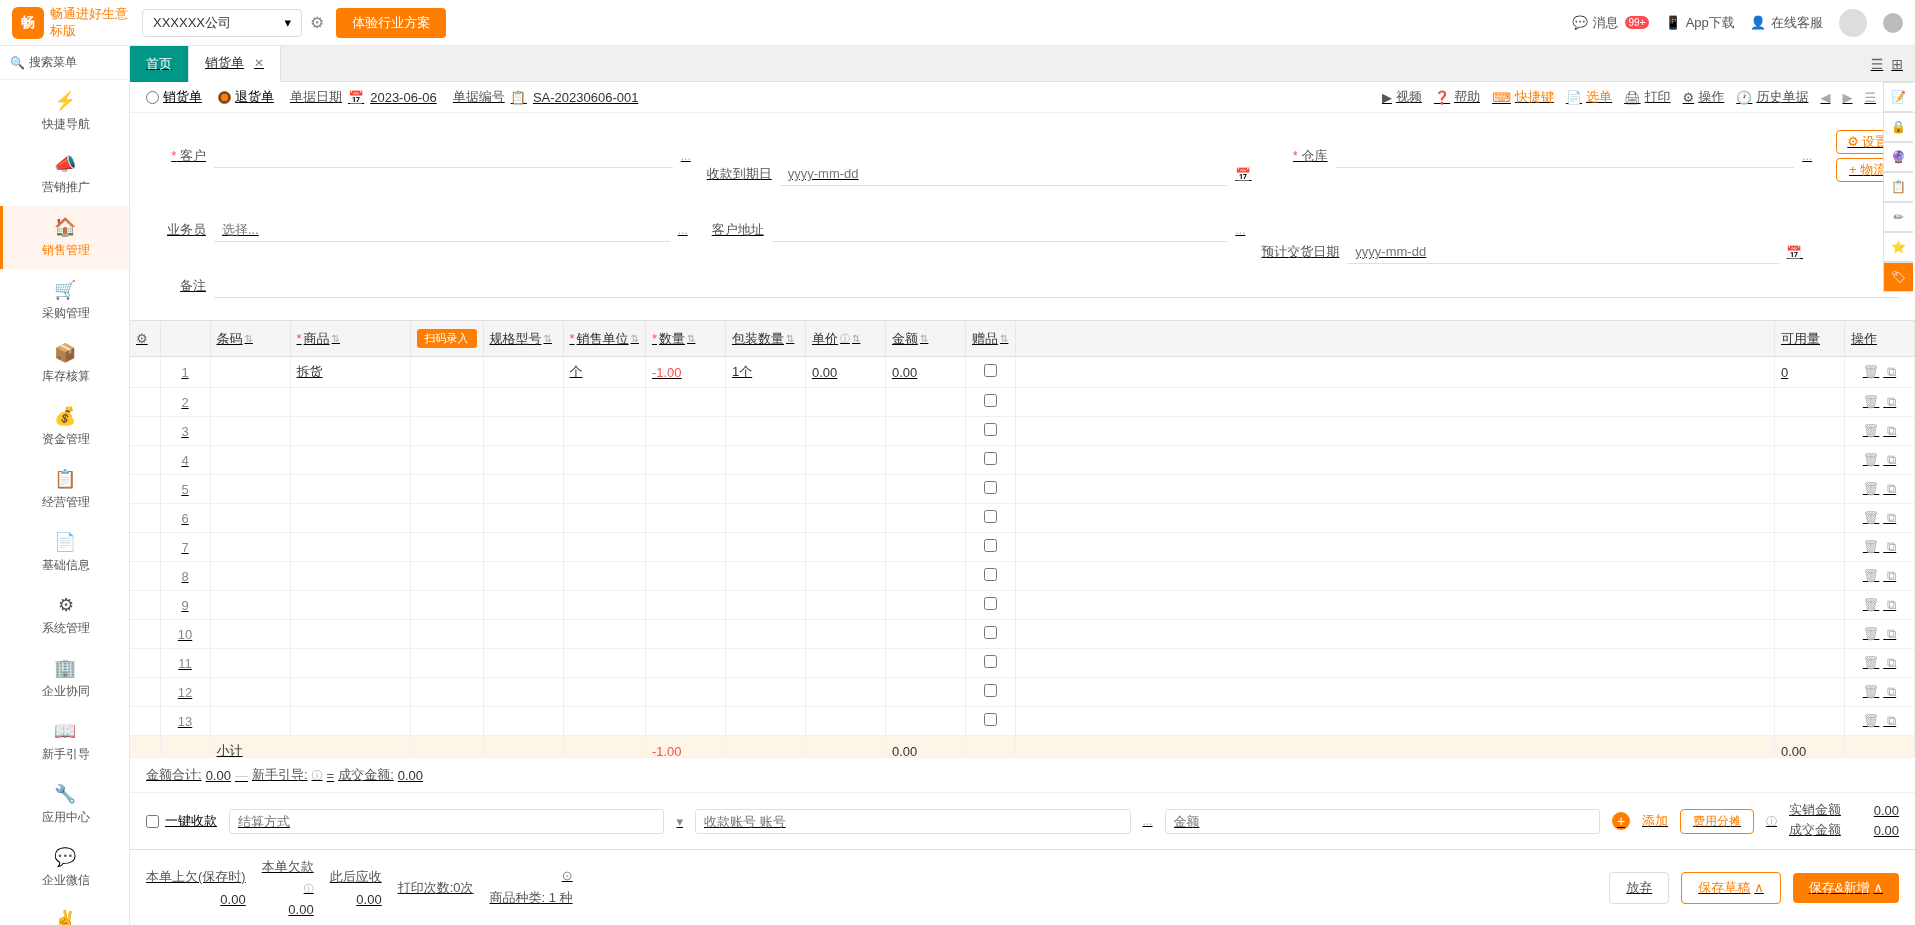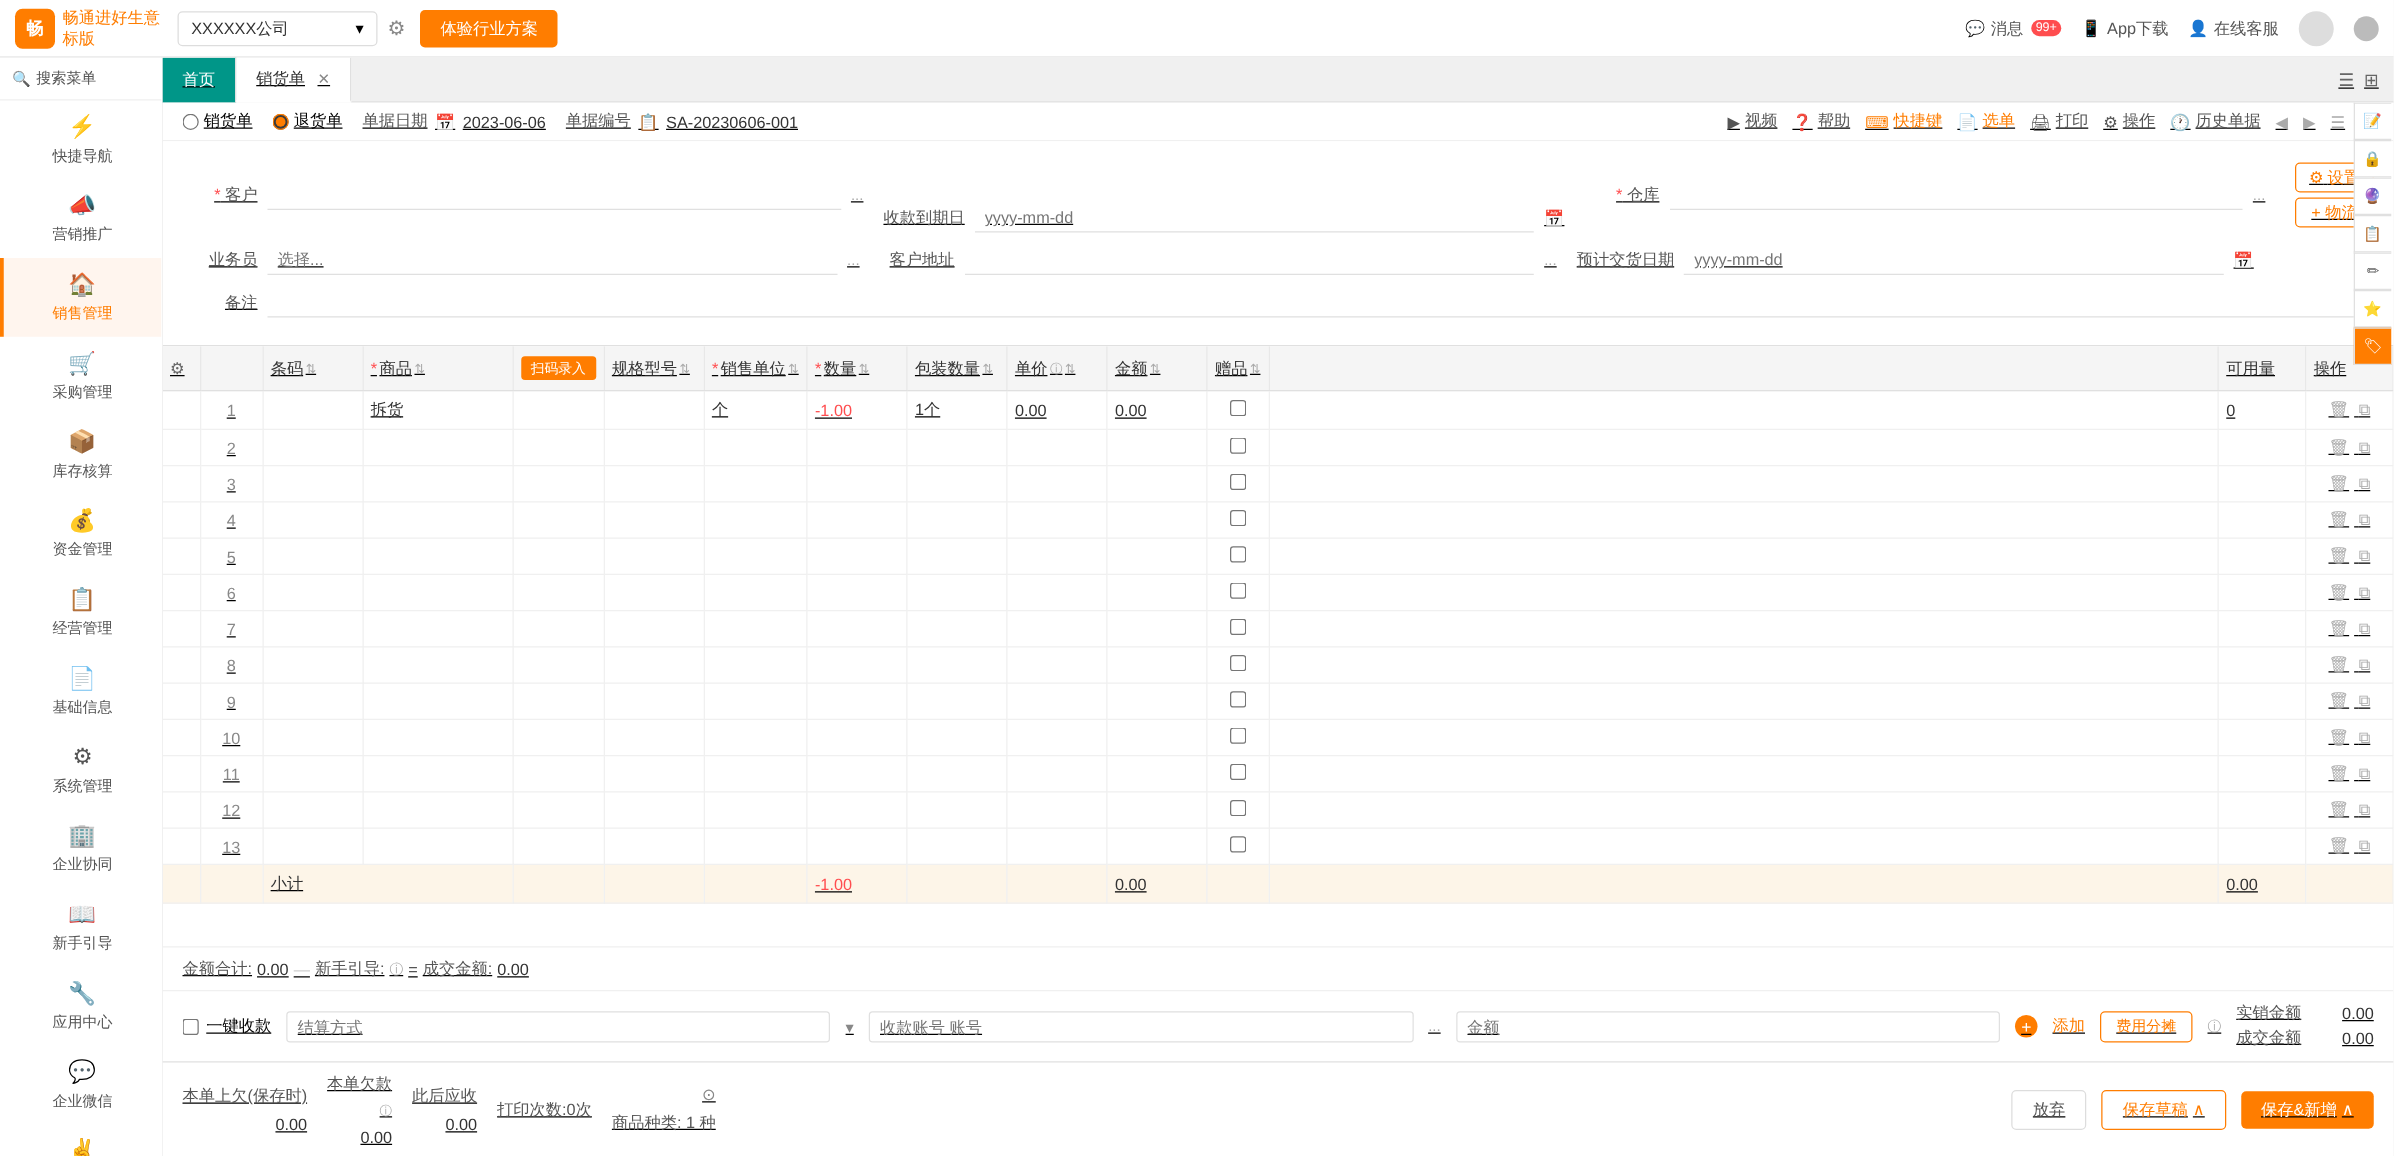--- a/index.html
+++ b/index.html
@@ -513,21 +513,21 @@
             <div class="form-group" style="flex:1.2;">
               <span class="form-label">业务员</span>
               <input type="text" class="form-input" placeholder="选择..." style="min-width: 180px;">
               <span class="ellipsis-btn">...</span>
             </div>
             <div class="form-group" style="flex:1.2;">
               <span class="form-label">客户地址</span>
               <input type="text" class="form-input" style="min-width: 160px;">
               <span class="ellipsis-btn">...</span>
             </div>
-            <div class="form-group" style="flex:1.2;">
+            <div class="form-group" style="flex:1.2;margin-top:44px;">
               <span class="form-label">预计交货日期</span>
               <input type="text" class="form-input" placeholder="yyyy-mm-dd" style="min-width: 160px;">
               <span class="calendar-btn">📅</span>
             </div>
             <div style="width:80px;"></div>
           </div>
 
           <div class="form-row">
             <div class="form-group">
               <span class="form-label">备注</span>

